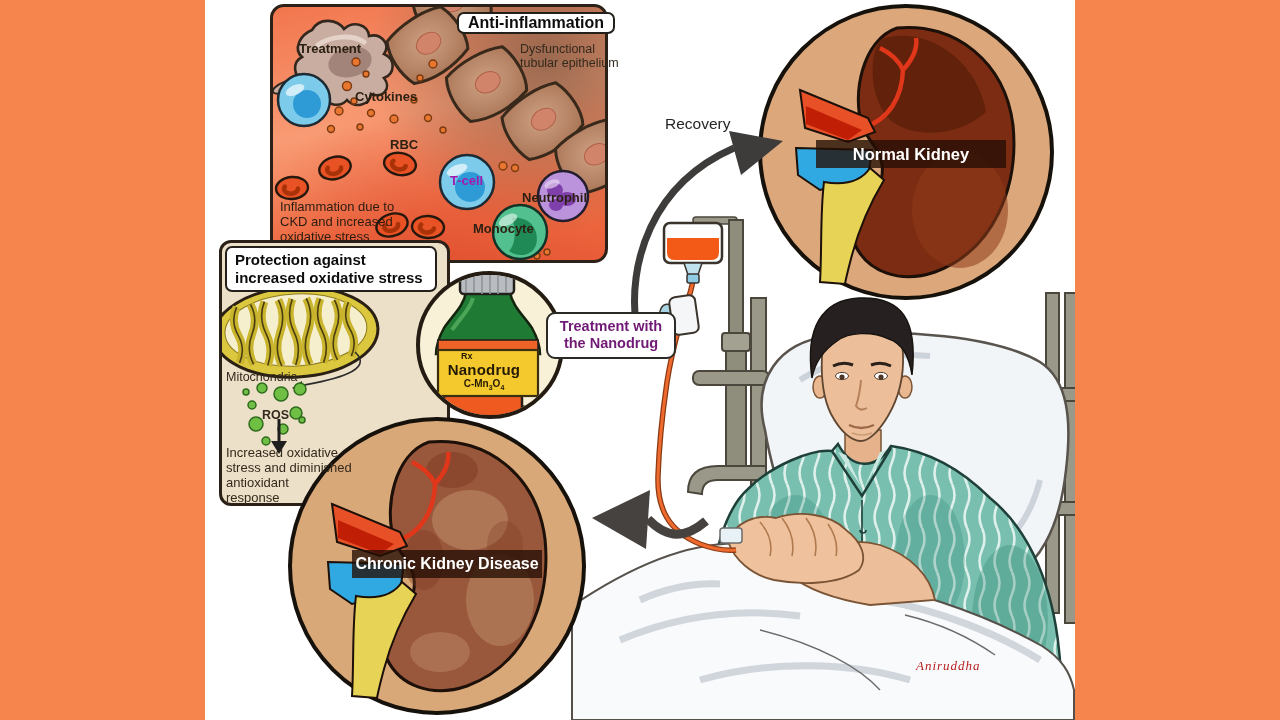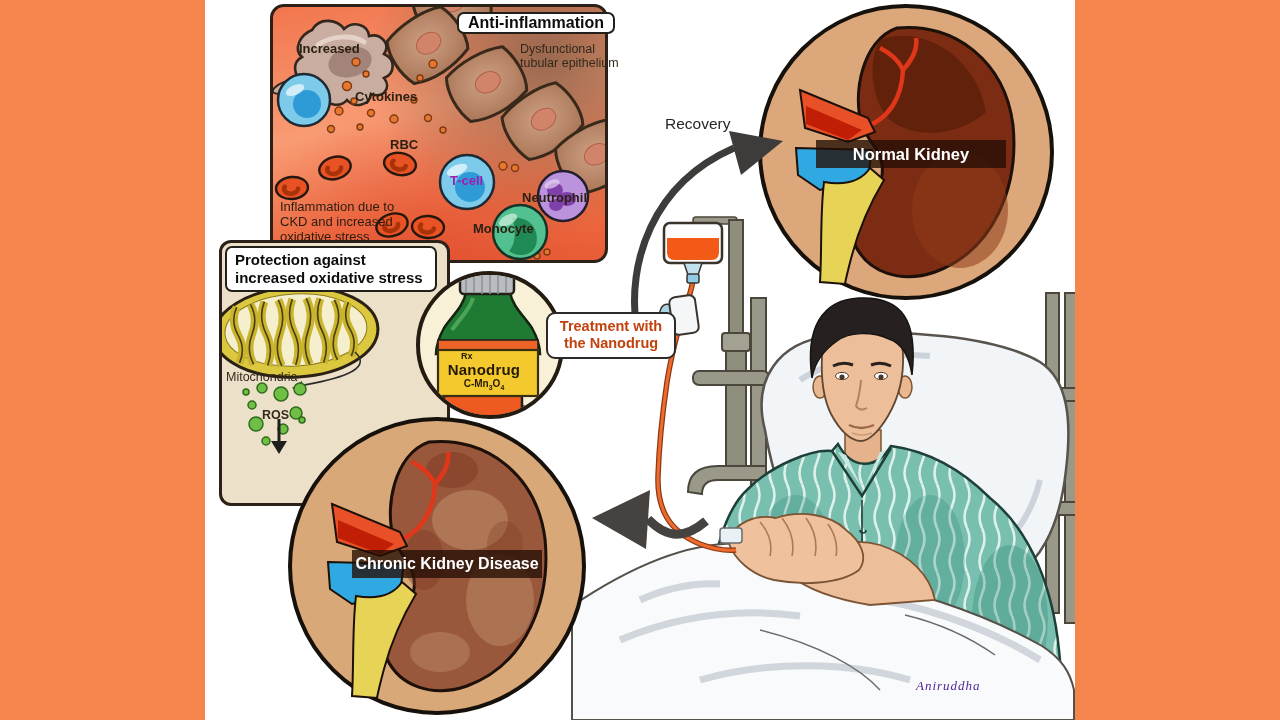--- a/index.html
+++ b/index.html
@@ -17,30 +17,30 @@
   #oxPanel{left:219px;top:240px;width:231px;height:266px;border-radius:12px;background:#EDE0C8;}
   svg.art{position:absolute;left:0;top:0;z-index:10;}
   .lbl{position:absolute;z-index:20;color:#2e2317;line-height:1.15;}
   .titlebox{background:#fff;border:2.5px solid #23201c;border-radius:7px;font-weight:bold;
      color:#0d0d0d;padding:0 9px;white-space:nowrap;}
   .cellLbl{font-size:13px;font-weight:600;color:#2c2013;white-space:nowrap;}
   .capt{font-size:12.5px;font-weight:500;color:#33291c;}
   .band{position:absolute;z-index:20;background:rgba(36,14,4,.78);color:#fff;font-weight:bold;
      display:flex;align-items:center;justify-content:center;white-space:nowrap;}
   .treatbox{position:absolute;z-index:22;background:#fff;border:2.5px solid #2c2a26;border-radius:9px;
-     font-weight:bold;font-size:14.5px;color:#c2410c;text-align:center;line-height:1.2;
+     font-weight:bold;font-size:14.5px;color:#701a75;text-align:center;line-height:1.2;
      padding:4px 7px;}
   .druglabel{position:absolute;z-index:20;left:441px;top:351px;width:86px;text-align:center;color:#241a04;}
   .druglabel .rx{display:block;text-align:left;font-size:9px;font-weight:bold;margin-left:20px;}
   .druglabel .nm{display:block;font-size:15px;font-weight:800;letter-spacing:.2px;}
   .druglabel .fm{display:block;font-size:10px;font-weight:600;}
   .druglabel sub{font-size:7px;}
   .recov{position:absolute;z-index:20;font-size:15.5px;font-weight:500;color:#262626;}
   .sig{position:absolute;z-index:20;font-family:"Liberation Serif",serif;font-style:italic;
-     font-size:13px;color:#4c1d95;letter-spacing:1px;margin-top:20px;}
+     font-size:13px;color:#b91c1c;letter-spacing:1px;}
 </style>
 </head>
 <body>
 
 <div class="stage">
 
   <div class="panel" id="antiPanel"></div>
   <div class="panel" id="oxPanel"></div>
 
   <svg class="art" width="1280" height="720" viewBox="0 0 1280 720">
@@ -338,21 +338,21 @@
       <path d="M 637,334 C 626,262 652,184 734,148" stroke="#3E3C3A" stroke-width="7" fill="none"></path>
       <polygon points="783,141 741,175 729,131" fill="#3E3C3A"></polygon>
     </g>
     <g>
       <path d="M 648,519 C 668,540 686,538 706,521" stroke="#454240" stroke-width="9" fill="none"></path>
       <polygon points="592,518 650,490 646,549" fill="#454240"></polygon>
     </g>
   </svg>
 
   <div class="lbl titlebox" style="left:457px;top:12px;font-size:16px;">Anti-inflammation</div>
-  <div class="lbl cellLbl" style="left:299px;top:42px;">Increased</div>
+  <div class="lbl cellLbl" style="left:299px;top:42px;">Treatment</div>
   <div class="lbl cellLbl" style="left:355px;top:90px;">Cytokines</div>
   <div class="lbl cellLbl" style="left:390px;top:138px;">RBC</div>
   <div class="lbl cellLbl" style="left:450px;top:174px;color:#a21caf;">T-cell</div>
   <div class="lbl cellLbl" style="left:522px;top:191px;">Neutrophil</div>
   <div class="lbl cellLbl" style="left:473px;top:222px;">Monocyte</div>
   <div class="lbl capt" style="left:520px;top:42px;text-align:left;">
     <div>Dysfunctional</div>
     <div>tubular epithelium</div>
   </div>
   <div class="lbl capt" style="left:280px;top:200px;font-size:13px;color:#2a1c10;">
@@ -360,20 +360,26 @@
     <div>CKD and increased</div>
     <div>oxidative stress</div>
   </div>
 
   <div class="lbl titlebox" style="left:225px;top:246px;font-size:15px;line-height:1.2;white-space:normal;width:192px;padding:3px 8px;">
     <div>Protection against</div>
     <div>increased oxidative stress</div>
   </div>
   <div class="lbl capt" style="left:226px;top:370px;font-size:12.5px;">Mitochondria</div>
   <div class="lbl capt" style="left:262px;top:396px;font-size:12.5px;font-weight:600;margin-top:12px;">ROS</div>
+  <div class="lbl capt" style="left:226px;top:446px;font-size:13px;">
+    <div>Increased oxidative</div>
+    <div>stress and diminished</div>
+    <div>antioxidant</div>
+    <div>response</div>
+  </div>
 
   <div class="druglabel">
     <span class="rx">Rx</span>
     <span class="nm">Nanodrug</span>
     <span class="fm"><span>C-Mn</span><sub>3</sub><span>O</span><sub>4</sub></span>
   </div>
 
   <div class="treatbox" style="left:546px;top:312px;width:112px;">
     <div>Treatment with</div>
     <div>the Nanodrug</div>

